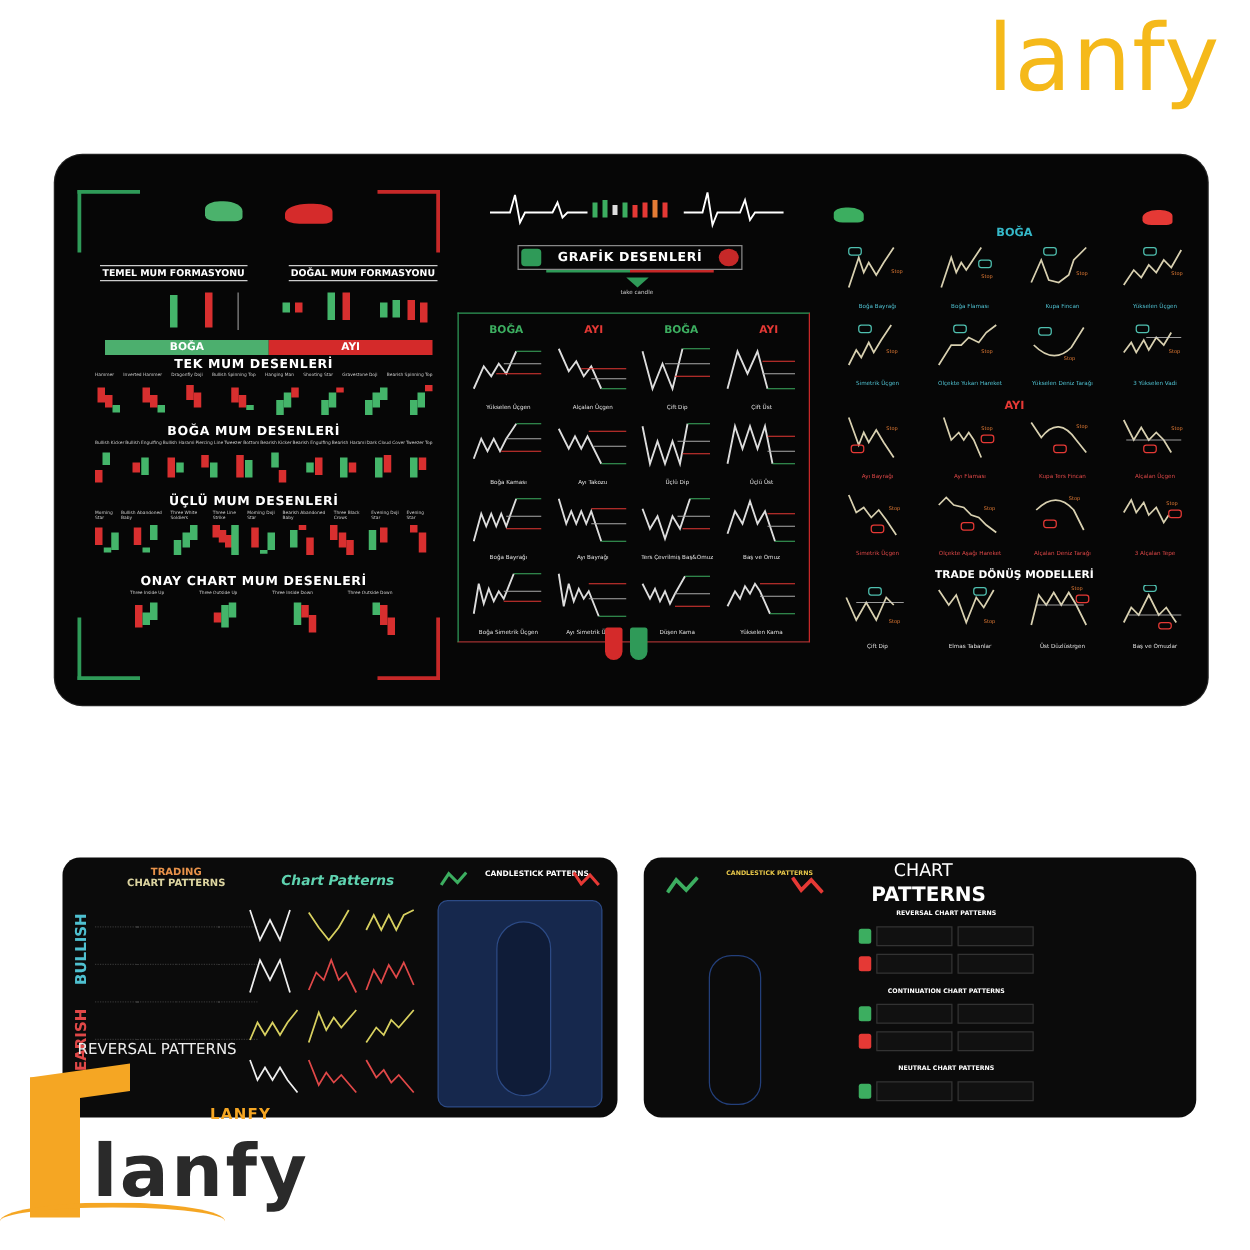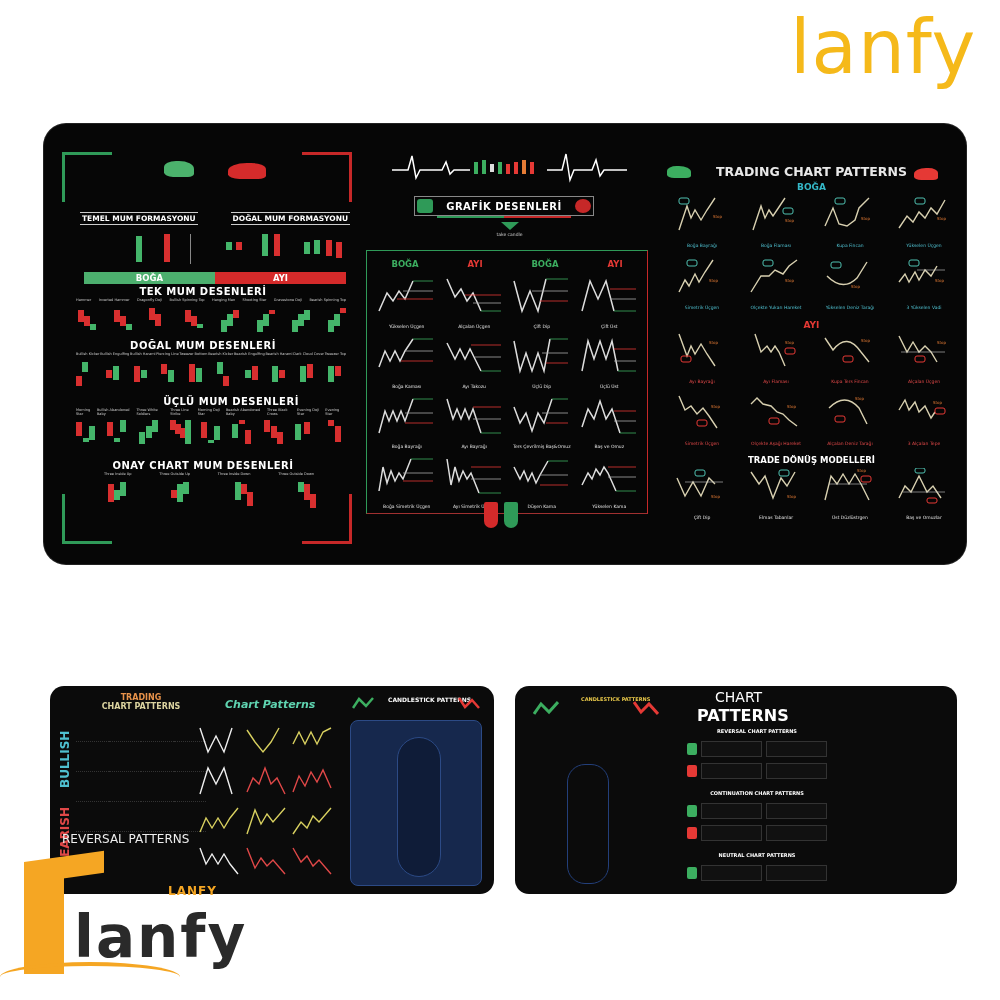--- a/index.html
+++ b/index.html
@@ -212,21 +212,21 @@
             <div class="c g" style="left:8px;top:6px;height:12px;"></div>
             <div class="c g" style="left:14px;top:2px;height:10px;"></div>
           </div>
         <div class="cg">
             <div class="c g" style="left:2px;top:12px;height:12px;"></div>
             <div class="c g" style="left:8px;top:6px;height:12px;"></div>
             <div class="c r" style="left:14px;top:0px;height:5px;"></div>
           </div>
       </div>
 
-      <div class="sec-title" style="top:216px;">DOĞAL MUM DESENLERİ</div>
+      <div class="sec-title" style="top:216px;">BOĞA MUM DESENLERİ</div>
       <div class="label-row" style="top:228px;">
         <span>Bullish Kicker</span>
           <span>Bullish Engulfing</span>
           <span>Bullish Harami</span>
           <span>Piercing Line</span>
           <span>Tweezer Bottom</span>
           <span>Bearish Kicker</span>
           <span>Bearish Engulfing</span>
           <span>Bearish Harami</span>
           <span>Dark Cloud Cover</span>
@@ -268,21 +268,21 @@
         <div class="cg">
             <div class="c g" style="left:2px;top:4px;height:16px;"></div>
             <div class="c r" style="left:9px;top:2px;height:14px;"></div>
           </div>
         <div class="cg">
             <div class="c g" style="left:2px;top:4px;height:16px;"></div>
             <div class="c r" style="left:9px;top:4px;height:10px;"></div>
           </div>
       </div>
 
-      <div class="sec-title" style="top:272px;margin-left:28px;">ÜÇLÜ MUM DESENLERİ</div>
+      <div class="sec-title" style="top:272px;">ÜÇLÜ MUM DESENLERİ</div>
       <div class="label-row" style="top:284px;">
         <span>Morning Star</span>
           <span>Bullish Abandoned Baby</span>
           <span>Three White Soldiers</span>
           <span>Three Line Strike</span>
           <span>Morning Doji Star</span>
           <span>Bearish Abandoned Baby</span>
           <span>Three Black Crows</span>
           <span>Evening Doji Star</span>
           <span>Evening Star</span>
@@ -547,21 +547,20 @@
       </div>
 
       <div class="shields">
         <div class="shield" style="background:#d42a2a;"></div>
         <div class="shield" style="background:#2f9a58;"></div>
       </div>
     </div>
 
     <div class="panel p-right">
       <div class="tcp-bull"></div>
-      <div class="tcp-title">TRADING CHART PATTERNS</div>
       <div class="tcp-bear"></div>
 
       <div class="tag" style="top:58px;color:#35b8c8;">BOĞA</div>
       <div class="rgrid" style="top:68px;">
         <div class="rcell">
             <svg viewBox="0 0 52 36">
               <polyline points="4,34 12,10 16,22 20,14 26,24 32,14 40,2" fill="none" stroke="#d8d0b0" stroke-width="1.4"></polyline>
               <rect x="4" y="2" width="10" height="6" rx="2" fill="none" stroke="#4fc0b0"></rect>
               <text x="38" y="22" font-size="4" fill="#e57c35">Stop</text>
             </svg>

